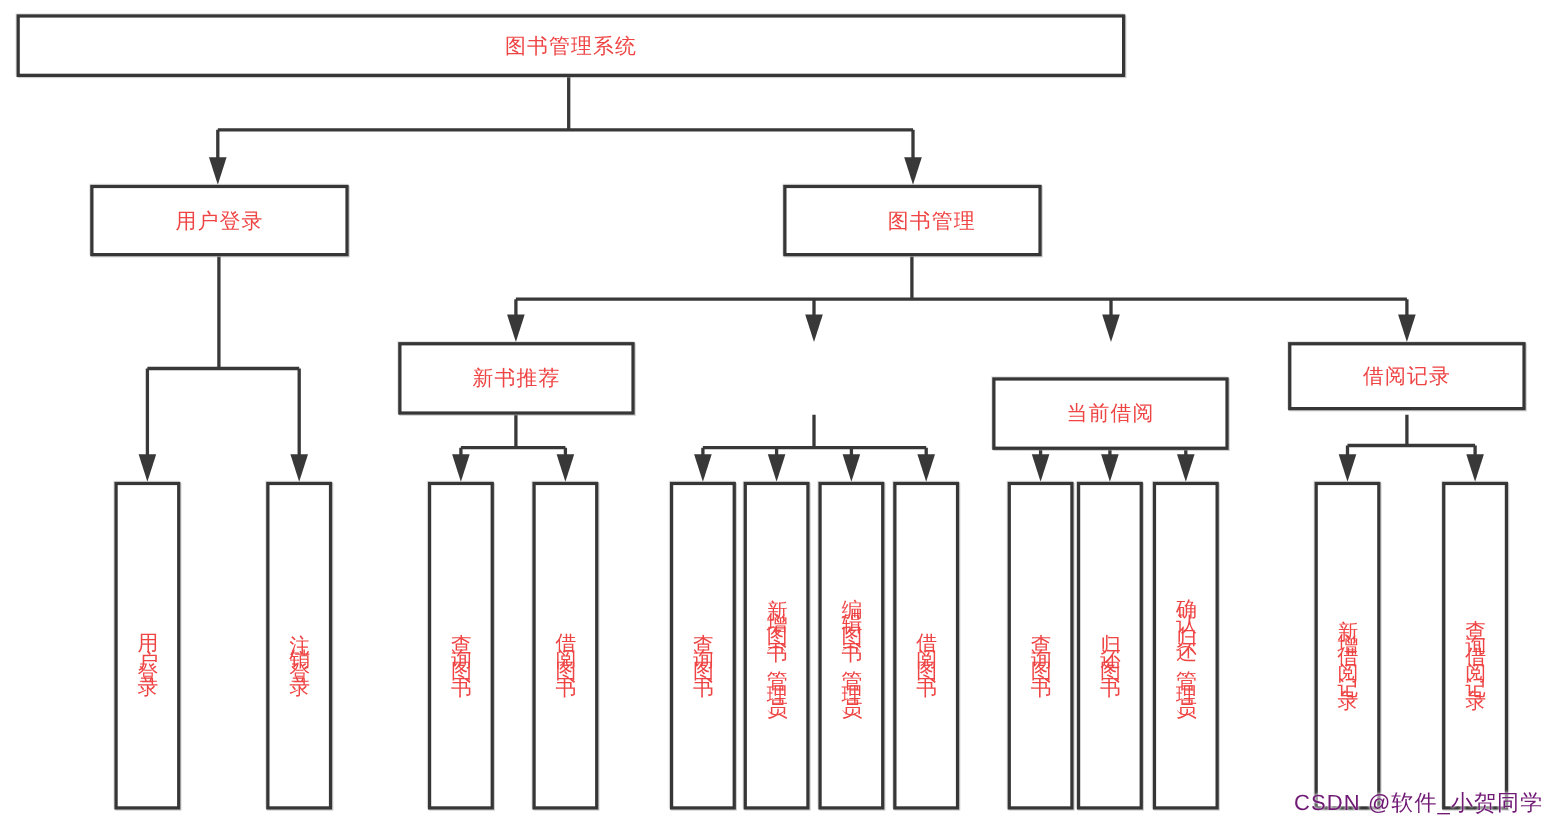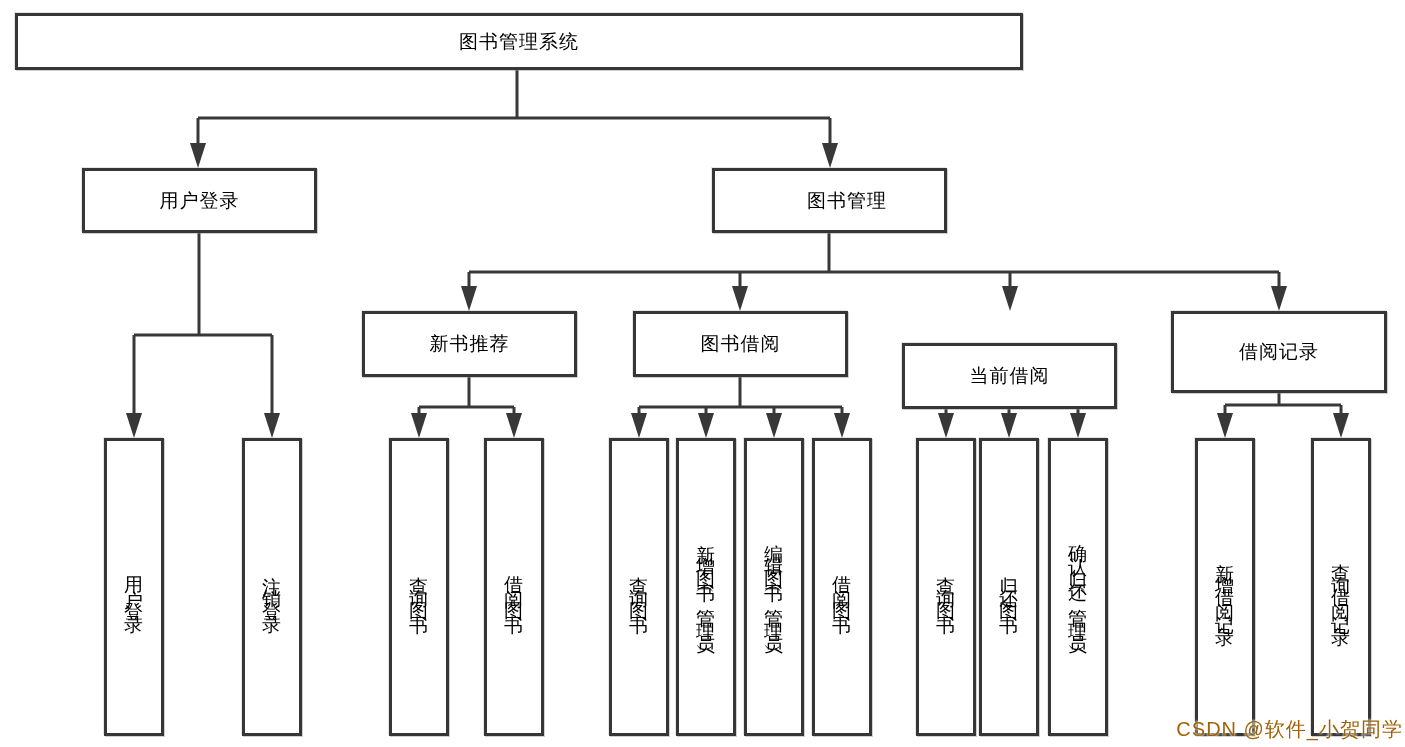--- a/index.html
+++ b/index.html
@@ -5,49 +5,49 @@
   html,body { margin:0; padding:0; background:#fff; }
   .canvas {
     position:relative; width:1405px; height:747px;
     background:#ffffff; overflow:hidden;
     font-family:"Liberation Sans","DejaVu Sans",sans-serif;
   }
   .node {
     position:absolute; box-sizing:border-box;
     background:#ffffff; border:3px solid #363636;
     display:flex; align-items:center; justify-content:center;
-    color:#000000; font-size:19px;
+    color:#ef4444; font-size:19px;
     box-shadow:1px 1px 0 rgba(150,150,150,.45), -1px -1px 0 rgba(150,150,150,.25);
   }
   .node .label { letter-spacing:1px; white-space:nowrap; }
   .node.vert .label {
     writing-mode:vertical-rl; letter-spacing:13px; white-space:normal;
     line-height:1;
   }
   svg.wires { position:absolute; left:0; top:0; z-index:1; }
   .node { z-index:2; }
   
   .n-root   { left:15px;  top:13px;  width:1008px; height:57px; }
   .n-login  { left:82px;  top:168px; width:235px;  height:65px; }
   .n-mgmt   { left:712px; top:168px; width:235px;  height:65px;padding-left:35px; }
   .n-rec    { left:362px; top:311px; width:215px;  height:66px; }
   .n-bor    { left:633px; top:311px; width:215px;  height:66px; }
   .n-cur    { left:902px; top:311px; width:215px;  height:66px;margin-top:32px; }
-  .n-hist   { left:1171px;top:311px; width:216px;  height:82px; }
+  .n-hist   { left:1171px;top:311px; width:216px;  height:62px; }
   .leaf { top:438px; width:60px; height:298px; }
   .lf-1  { left:104px; }  .lf-2  { left:242px; }
   .lf-3  { left:389px; }  .lf-4  { left:484px; }
   .lf-5  { left:609px; }  .lf-6  { left:676px; }
   .lf-7  { left:744px; }  .lf-8  { left:812px; }
   .lf-9  { left:916px; }  .lf-10 { left:979px; }
   .lf-11 { left:1048px; } .lf-12 { left:1195px; }
   .lf-13 { left:1311px; }
   .watermark {
     position:absolute; right:2px; bottom:4px; z-index:3;
-    font-size:20px; color:#a16207; letter-spacing:1px;
+    font-size:20px; color:#701a75; letter-spacing:1px;
     text-shadow:0 0 3px #fff, 0 0 3px #fff;
   }
 </style>
 </head>
 <body>
 
 <div class="canvas">
 
   <svg class="wires" width="1405" height="747" viewBox="0 0 1405 747">
     <path fill="none" stroke="#383838" stroke-width="3" d="
@@ -87,23 +87,20 @@
 
   <div class="node n-login">
     <span class="label">用户登录</span>
   </div>
   <div class="node n-mgmt">
     <span class="label">图书管理</span>
   </div>
 
   <div class="node n-rec">
     <span class="label">新书推荐</span>
-  </div>
-  <div class="node n-bor">
-    <span class="label">图书借阅</span>
   </div>
   <div class="node n-cur">
     <span class="label">当前借阅</span>
   </div>
   <div class="node n-hist">
     <span class="label">借阅记录</span>
   </div>
 
   <div class="node vert leaf lf-1">
     <span class="label">用户登录</span>

